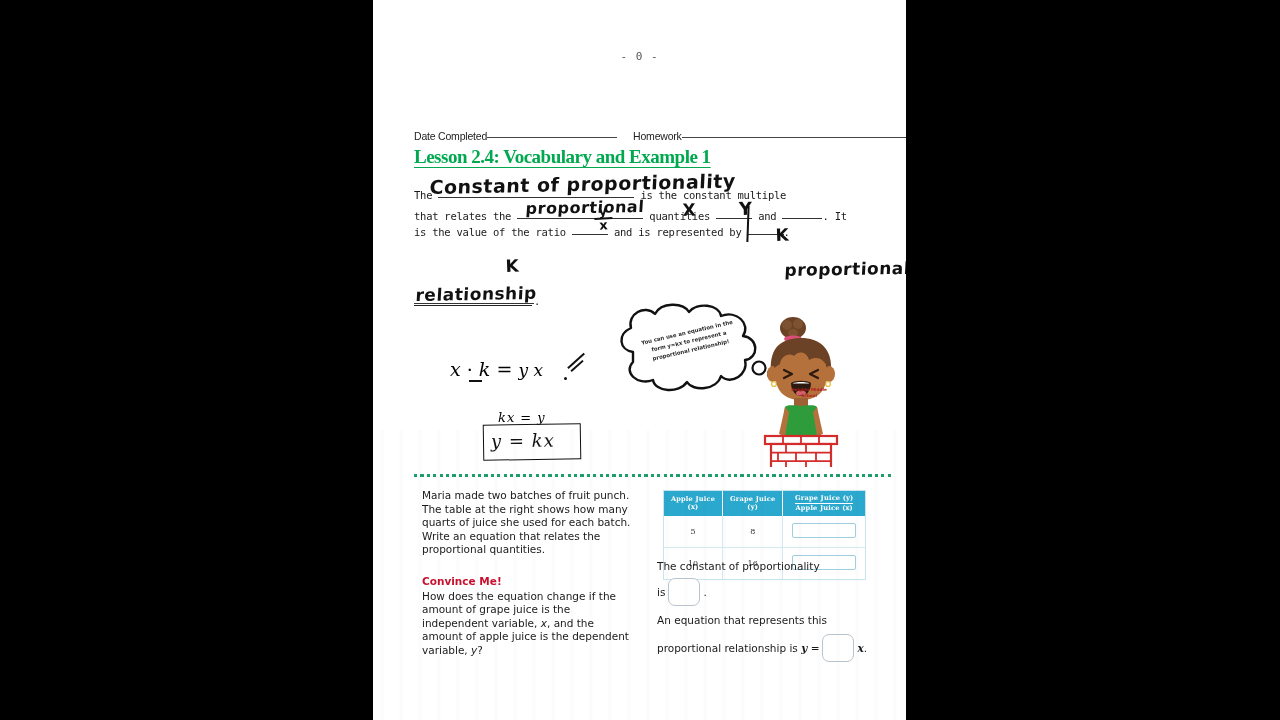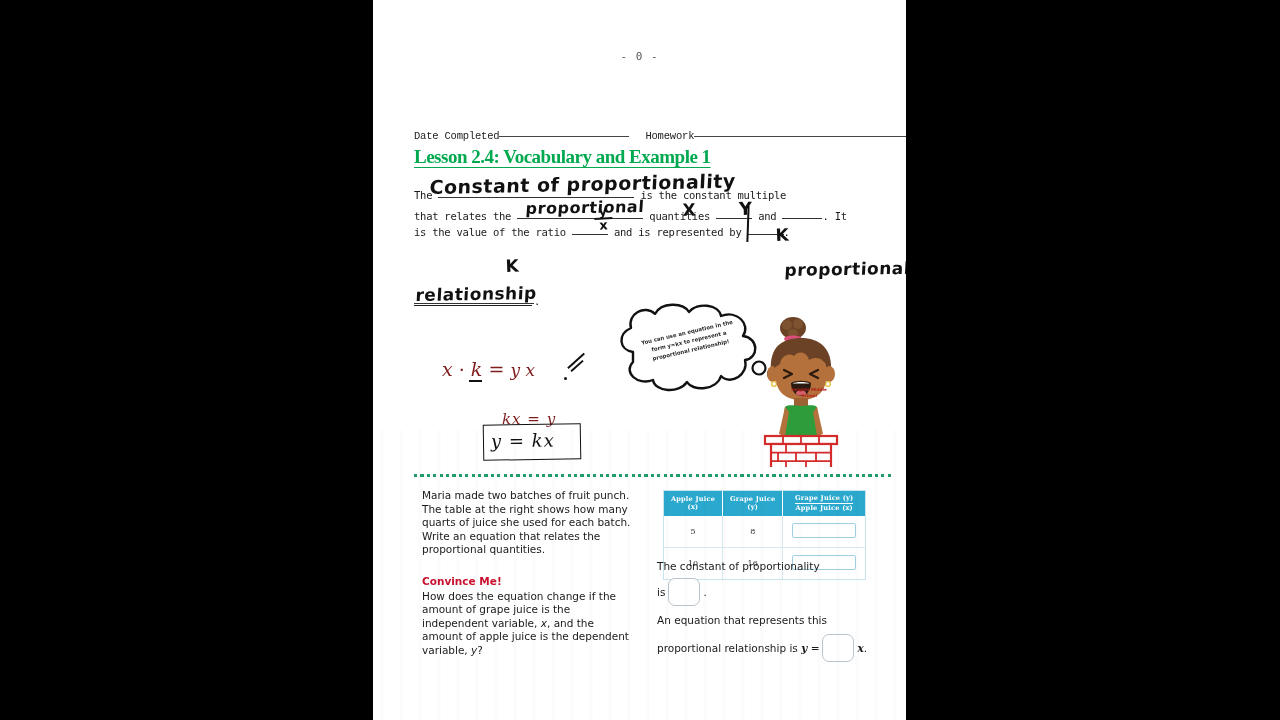--- a/index.html
+++ b/index.html
@@ -43,21 +43,21 @@
     position: absolute; top: 50px; left: 0; width: 533px;
     text-align: center;
     font-family: "DejaVu Sans Mono", monospace;
     font-size: 11px; color: #555; letter-spacing: 1px;
   }
 
   
   .hdrline {
     position: absolute; top: 130px; left: 41px;
     width: 475px;
-    font-family: Liberation Mono, monospace;
+    font-family: Liberation Sans, sans-serif;
     font-size: 10.5px; color: #222;
     white-space: nowrap;
     letter-spacing: -0.2px;
   }
   .hdrline .blank {
     display: inline-block;
     border-bottom: 1px solid #444;
     vertical-align: 2px;
   }
   .hdrline .b1 { width: 130px; }
@@ -177,33 +177,34 @@
     position: absolute;
     top: 305px; left: 41px;
     width: 118px; height: 1.4px; background: #222;
   }
 
   
   .math {
     position: absolute;
     font-family: "DejaVu Serif", serif;
     font-style: italic;
-    color: #7f1d1d;
+    color: #000000;
+    margin-left: 8px;
   }
   .math-l1 { top: 358px; left: 69px; font-size: 19px; }
   .math-l1 .nonital { font-style: normal; }
   .frac {
     display: inline-block;
     text-align: center;
     vertical-align: middle;
     font-size: 17px;
     line-height: 1.05;
   }
   .frac .bar { height: 1.4px; background: #111; margin: 1px 0; }
-  .math-l2 { top: 410px; left: 129px; font-size: 15px; letter-spacing: 1px; }
+  .math-l2 { top: 410px; left: 117px; font-size: 13px; letter-spacing: 1px; }
   .math-box {
     position: absolute;
     top: 424px; left: 110px;
     width: 96px; height: 34px;
     border: 1.8px solid #111;
     transform: rotate(-0.9deg);
   }
   .math-l3 {
     position: absolute;
     top: 430px; left: 118px;

